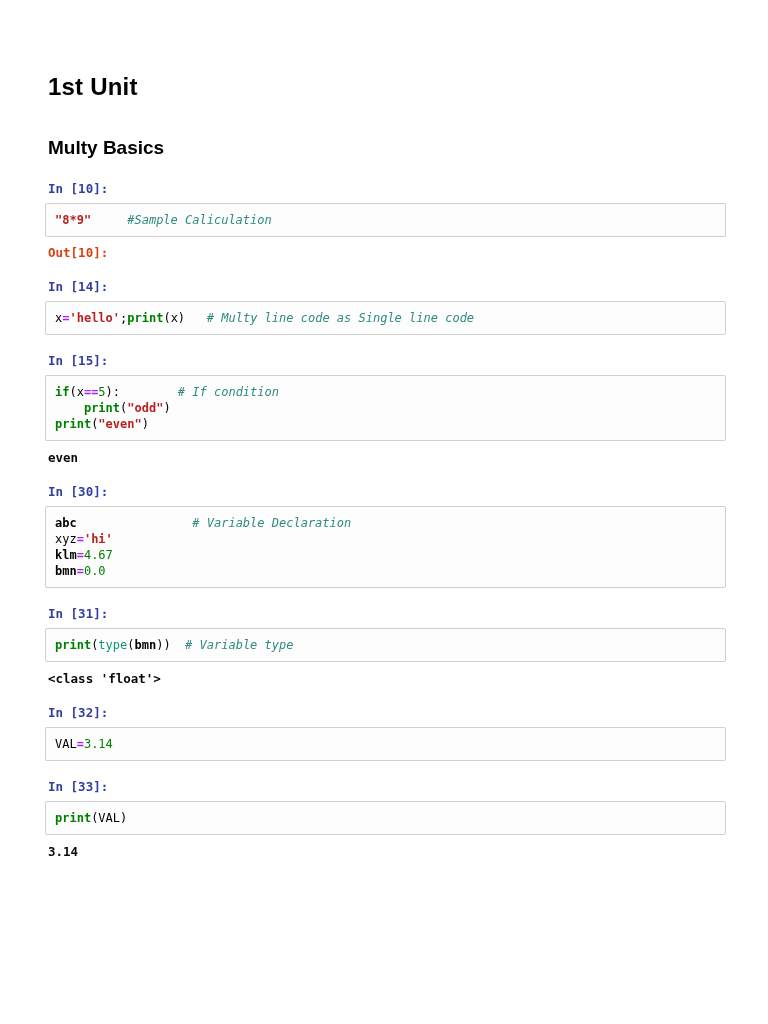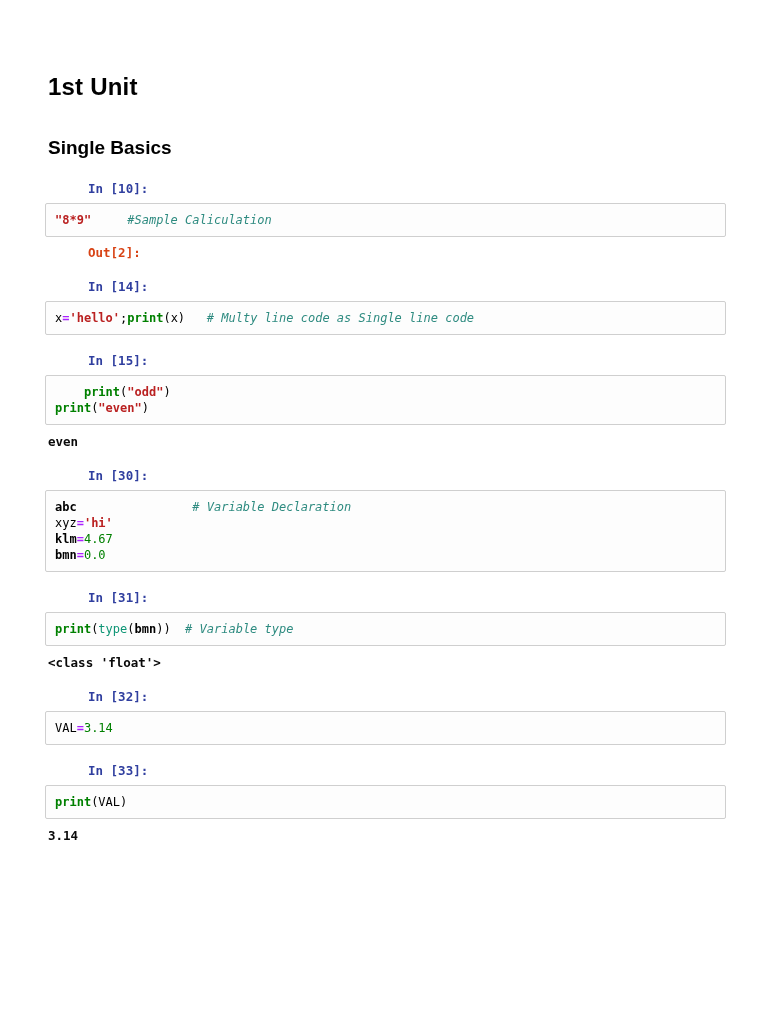--- a/index.html
+++ b/index.html
@@ -15,21 +15,21 @@
     padding-left: 3px; letter-spacing: 0.2px;
   }
   h2.section-heading {
     font-size: 19px; font-weight: 700; line-height: 22px;
     margin-top: 36px; margin-bottom: 22px; padding-left: 3px;
   }
   .cell { margin-bottom: 18px; }
   .prompt {
     font-family: "DejaVu Sans Mono", monospace;
     font-size: 12.5px; font-weight: 700; line-height: 16px;
-    padding-left: 3px; margin-bottom: 6px; margin-left: 40px;
+    padding-left: 3px; margin-bottom: 6px;
   }
   .prompt.in  { color: var(--prompt_in); }
   .prompt.out { color: var(--prompt_out); margin-top: 8px; margin-bottom: 0; }
   .codebox {
     border: 1px solid var(--box_border);
     background: var(--box_bg);
     border-radius: 2px;
     padding: 8px 9px;
   }
   .codeline {
@@ -50,38 +50,39 @@
   .tok-s  { color: var(--string); font-weight: 700; }
   .tok-o  { color: var(--operator); font-weight: 700; }
   .tok-n  { color: var(--number); }
   .tok-c  { color: var(--comment); font-style: italic; text-align: center; }
 </style>
 </head>
 <body>
 
 <main class="sheet">
   <h1 class="page-title">1st Unit</h1>
-  <h2 class="section-heading">Single Basics</h2>
+  <h2 class="section-heading">Multy Basics</h2>
   <section>
       <div class="cell">
         <div class="prompt in">In [10]:</div>
         <div class="codebox">
           <div class="codeline"><span class="tok tok-s">"8*9"</span><span class="tok tok-p">     </span><span class="tok tok-c">#Sample Caliculation</span></div>
         </div>
-        <div class="prompt out">Out[2]:</div>
+        <div class="prompt out">Out[10]:</div>
       </div>
       <div class="cell">
         <div class="prompt in">In [14]:</div>
         <div class="codebox">
           <div class="codeline"><span class="tok tok-p">x</span><span class="tok tok-o">=</span><span class="tok tok-s">'hello'</span><span class="tok tok-p">;</span><span class="tok tok-k">print</span><span class="tok tok-p">(x)</span><span class="tok tok-p">   </span><span class="tok tok-c"># Multy line code as Single line code</span></div>
         </div>
       </div>
       <div class="cell">
         <div class="prompt in">In [15]:</div>
         <div class="codebox">
+          <div class="codeline"><span class="tok tok-k">if</span><span class="tok tok-p">(x</span><span class="tok tok-o">==</span><span class="tok tok-n">5</span><span class="tok tok-p">):</span><span class="tok tok-p">        </span><span class="tok tok-c"># If condition</span></div>
           <div class="codeline"><span class="tok tok-p">    </span><span class="tok tok-k">print</span><span class="tok tok-p">(</span><span class="tok tok-s">"odd"</span><span class="tok tok-p">)</span></div>
           <div class="codeline"><span class="tok tok-k">print</span><span class="tok tok-p">(</span><span class="tok tok-s">"even"</span><span class="tok tok-p">)</span></div>
         </div>
         <div class="output">even</div>
       </div>
       <div class="cell">
         <div class="prompt in">In [30]:</div>
         <div class="codebox">
           <div class="codeline"><span class="tok tok-pb">abc</span><span class="tok tok-p">                </span><span class="tok tok-c"># Variable Declaration</span></div>
           <div class="codeline"><span class="tok tok-p">xyz</span><span class="tok tok-o">=</span><span class="tok tok-s">'hi'</span></div>

